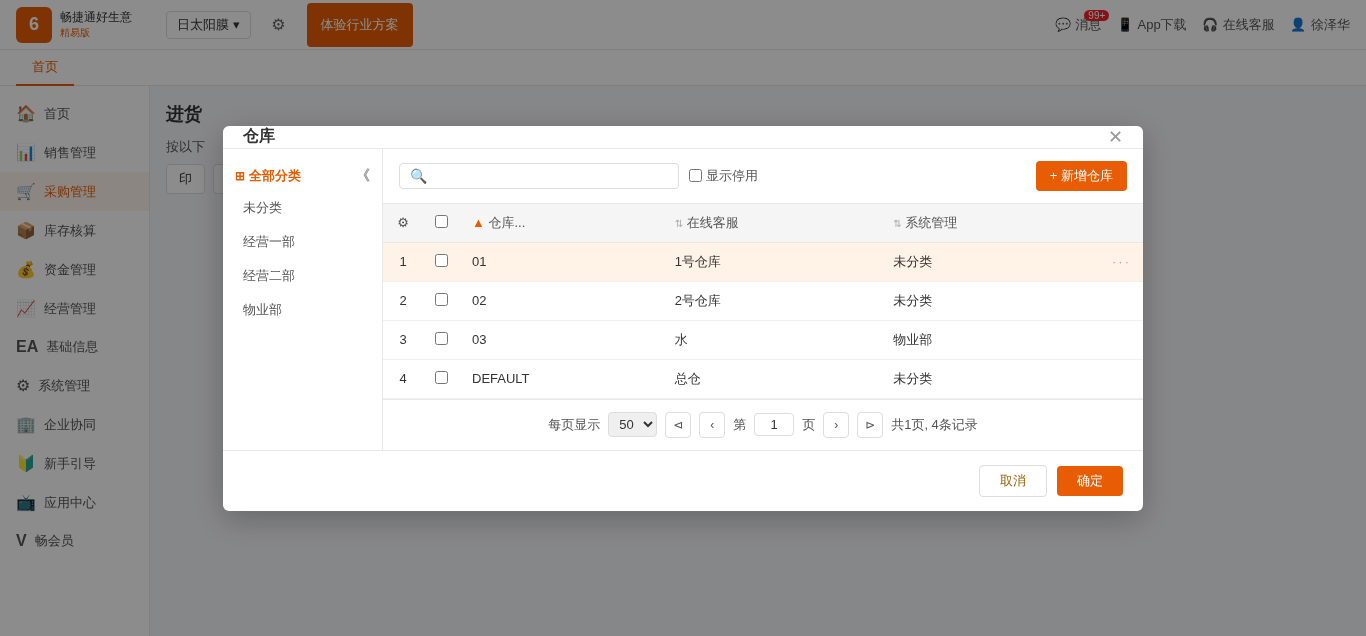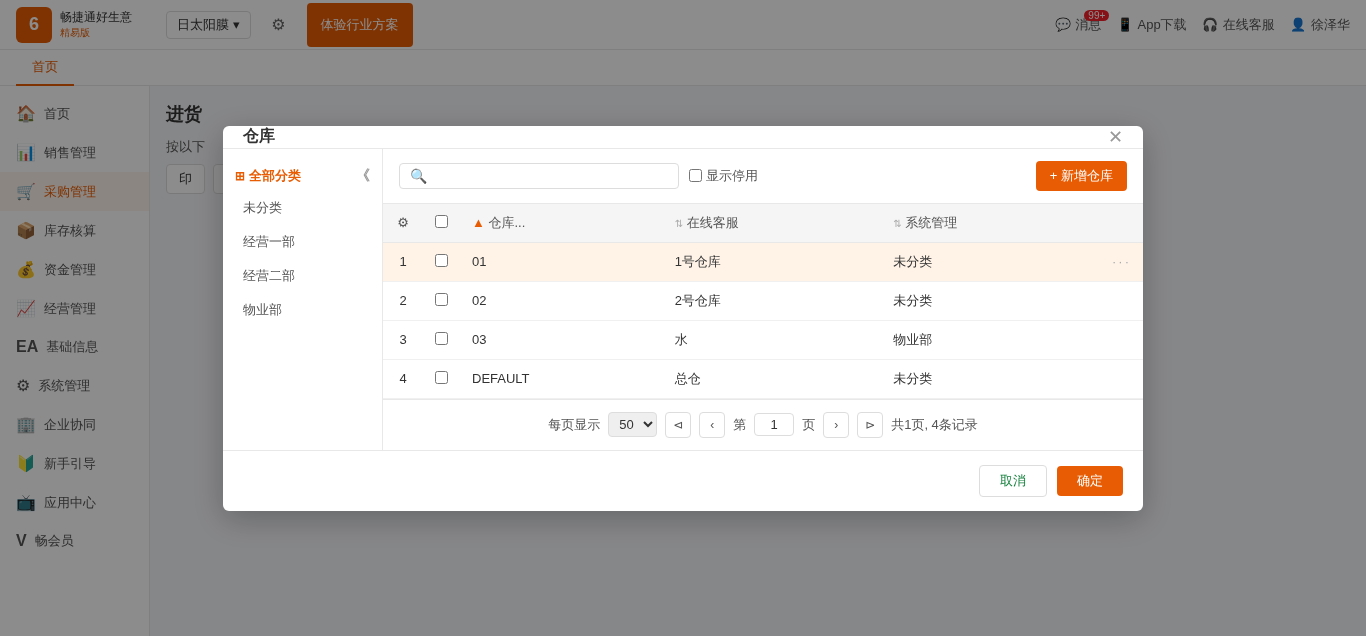--- a/index.html
+++ b/index.html
@@ -256,21 +256,21 @@
     }
 
     
     .modal-footer {
       display: flex; align-items: center; justify-content: flex-end;
       padding: 14px 20px; gap: 10px;
       border-top: 1px solid #e8e8e8;
     }
     .cancel-btn {
       padding: 6px 20px; border: 1px solid #ddd; border-radius: 4px;
-      background: #fff; cursor: pointer; color: #15803d; font-size: 13px;
+      background: #fff; cursor: pointer; color: #a16207; font-size: 13px;
     }
     .confirm-btn {
       padding: 6px 20px; border: none; border-radius: 4px;
       background: #e85d04; color: #fff; cursor: pointer; font-size: 13px;
     }
 
     .sort-icon { color: #aaa; font-size: 10px; }
   </style>
 </head>
 <body>

